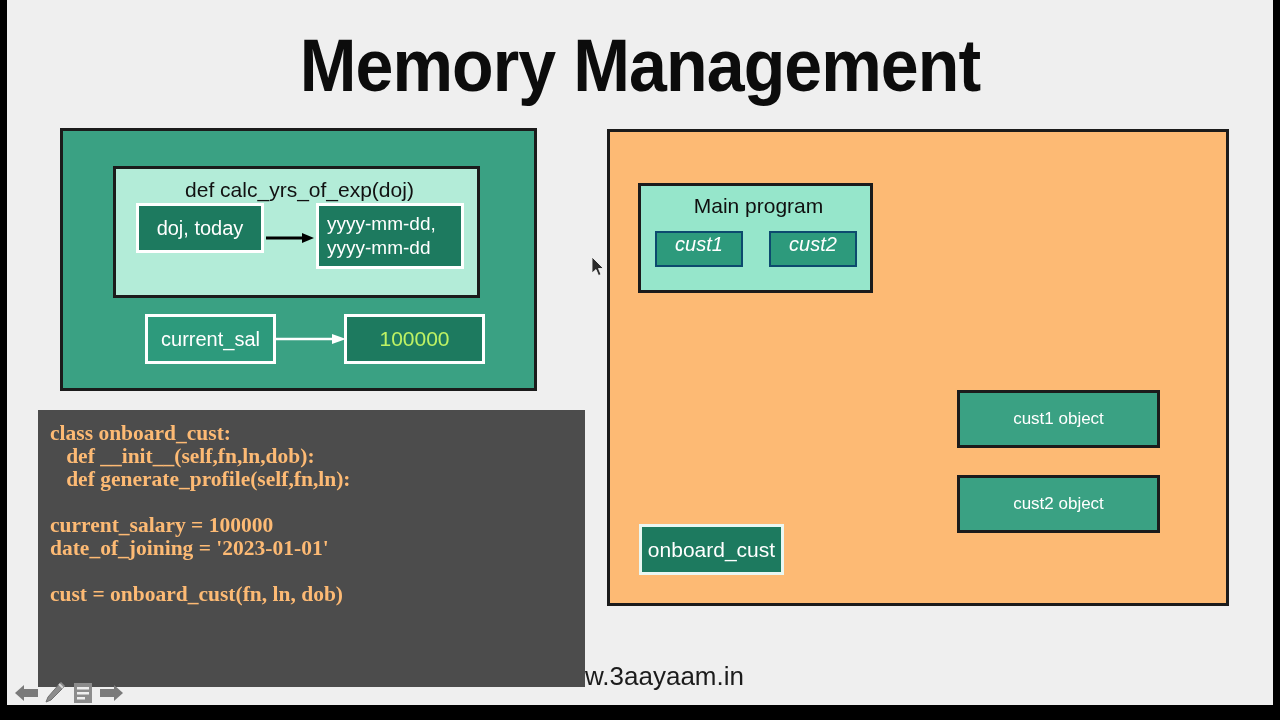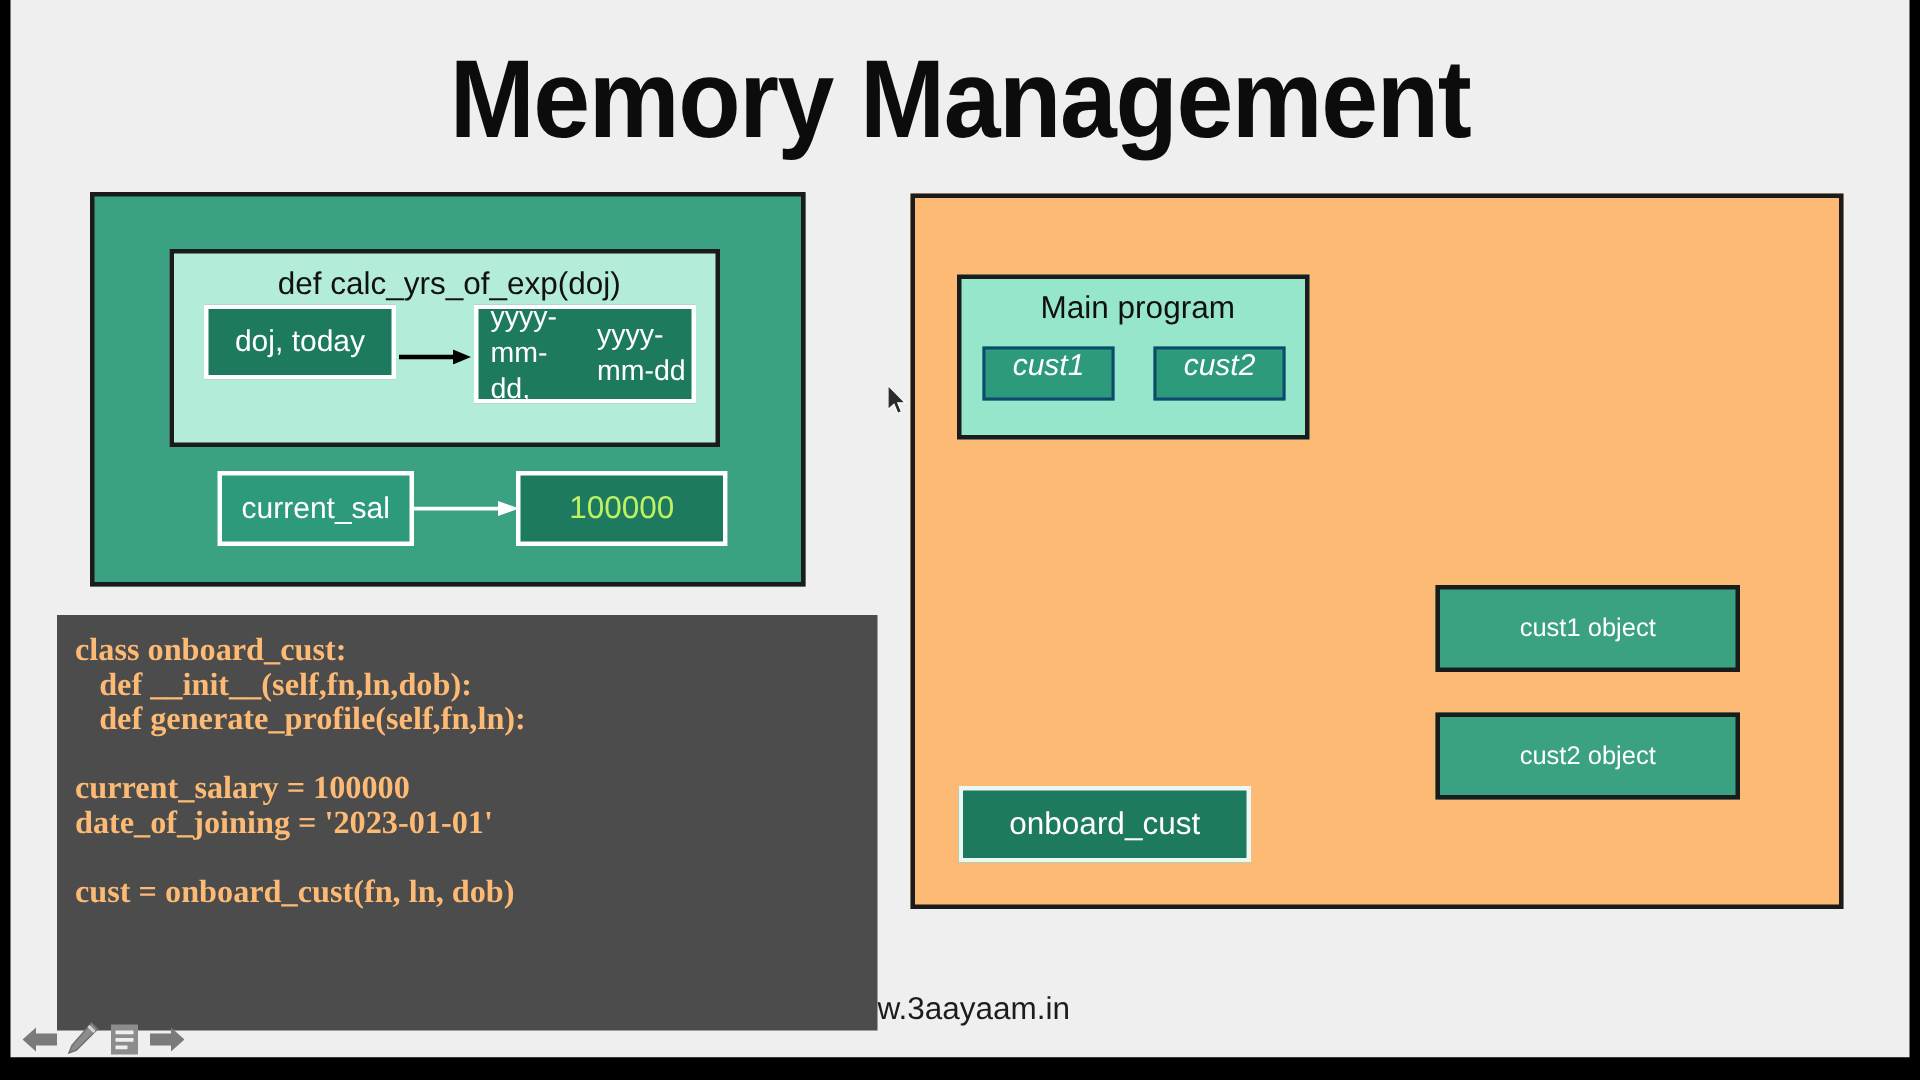--- a/index.html
+++ b/index.html
@@ -84,20 +84,21 @@
     font-size: 20px;
     border: 3px solid #ffffff;
   }
 
   #dates-box {
     left: 200px; top: 34px;
     width: 148px; height: 66px;
     font-size: 19px;
     line-height: 24px;
     border: 3px solid #ffffff;
+    flex-direction: column;
   }
   #dates-box span { display: block; width: 100%; text-align: left; padding-left: 8px; }
 
   
   #arrow-dates {
     position: absolute;
     left: 150px; top: 64px;
     width: 48px; height: 10px;
   }
 
@@ -172,33 +173,33 @@
     border: 3px solid #1b1b1b;
     color: #ffffff;
     font-size: 17px;
   }
   #cust1-object { left: 347px; top: 258px; width: 203px; height: 58px; }
   #cust2-object { left: 347px; top: 343px; width: 203px; height: 58px; }
 
   #onboard-cust-object {
     position: absolute;
     left: 29px; top: 392px;
-    width: 195px; height: 51px;
+    width: 145px; height: 51px;
     display: flex; align-items: center; justify-content: center;
     background: #1d7a5f;
     border: 3px solid #eaf7f2;
     color: #ffffff;
     font-size: 21px;
   }
 
   
   #watermark {
     position: absolute;
     left: 578px; top: 661px;
-    font-size: 21px;
+    font-size: 26px;
     color: #1c1c1c;
     white-space: nowrap;
   }
 
   
   #code-block {
     position: absolute;
     left: 31px; top: 410px;
     width: 547px; height: 277px;
     background: #4c4c4c;

